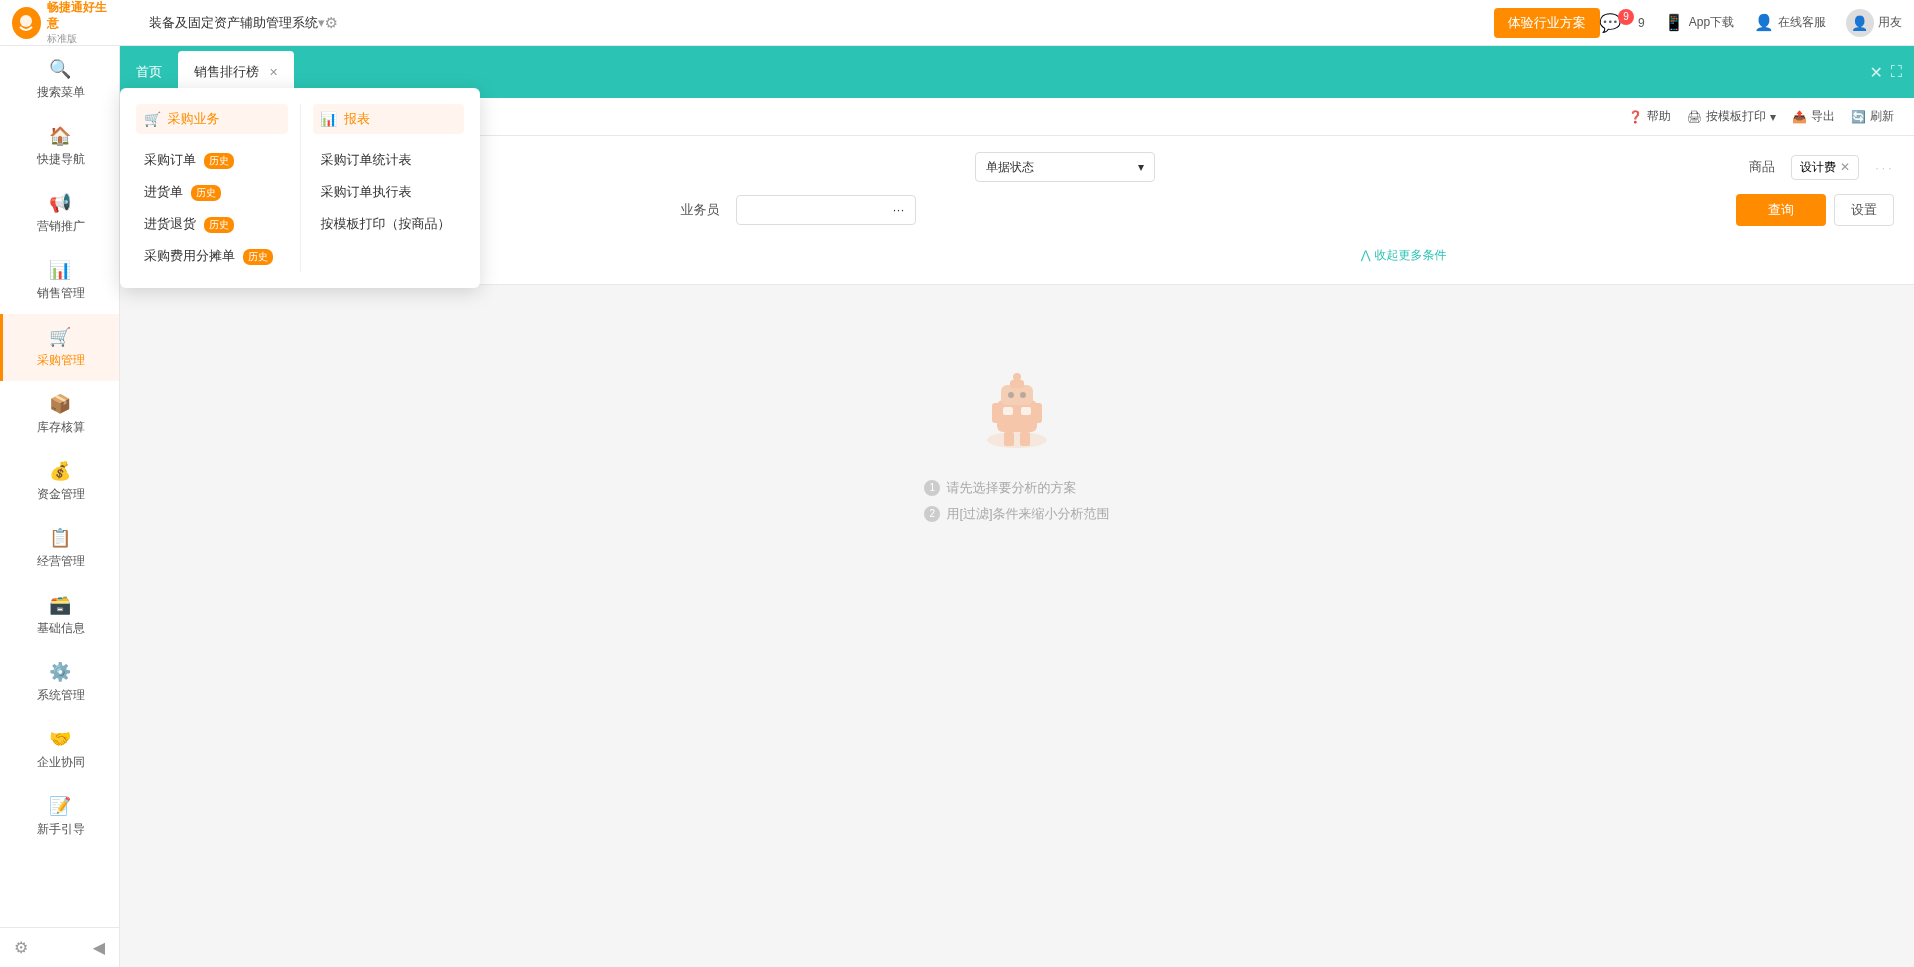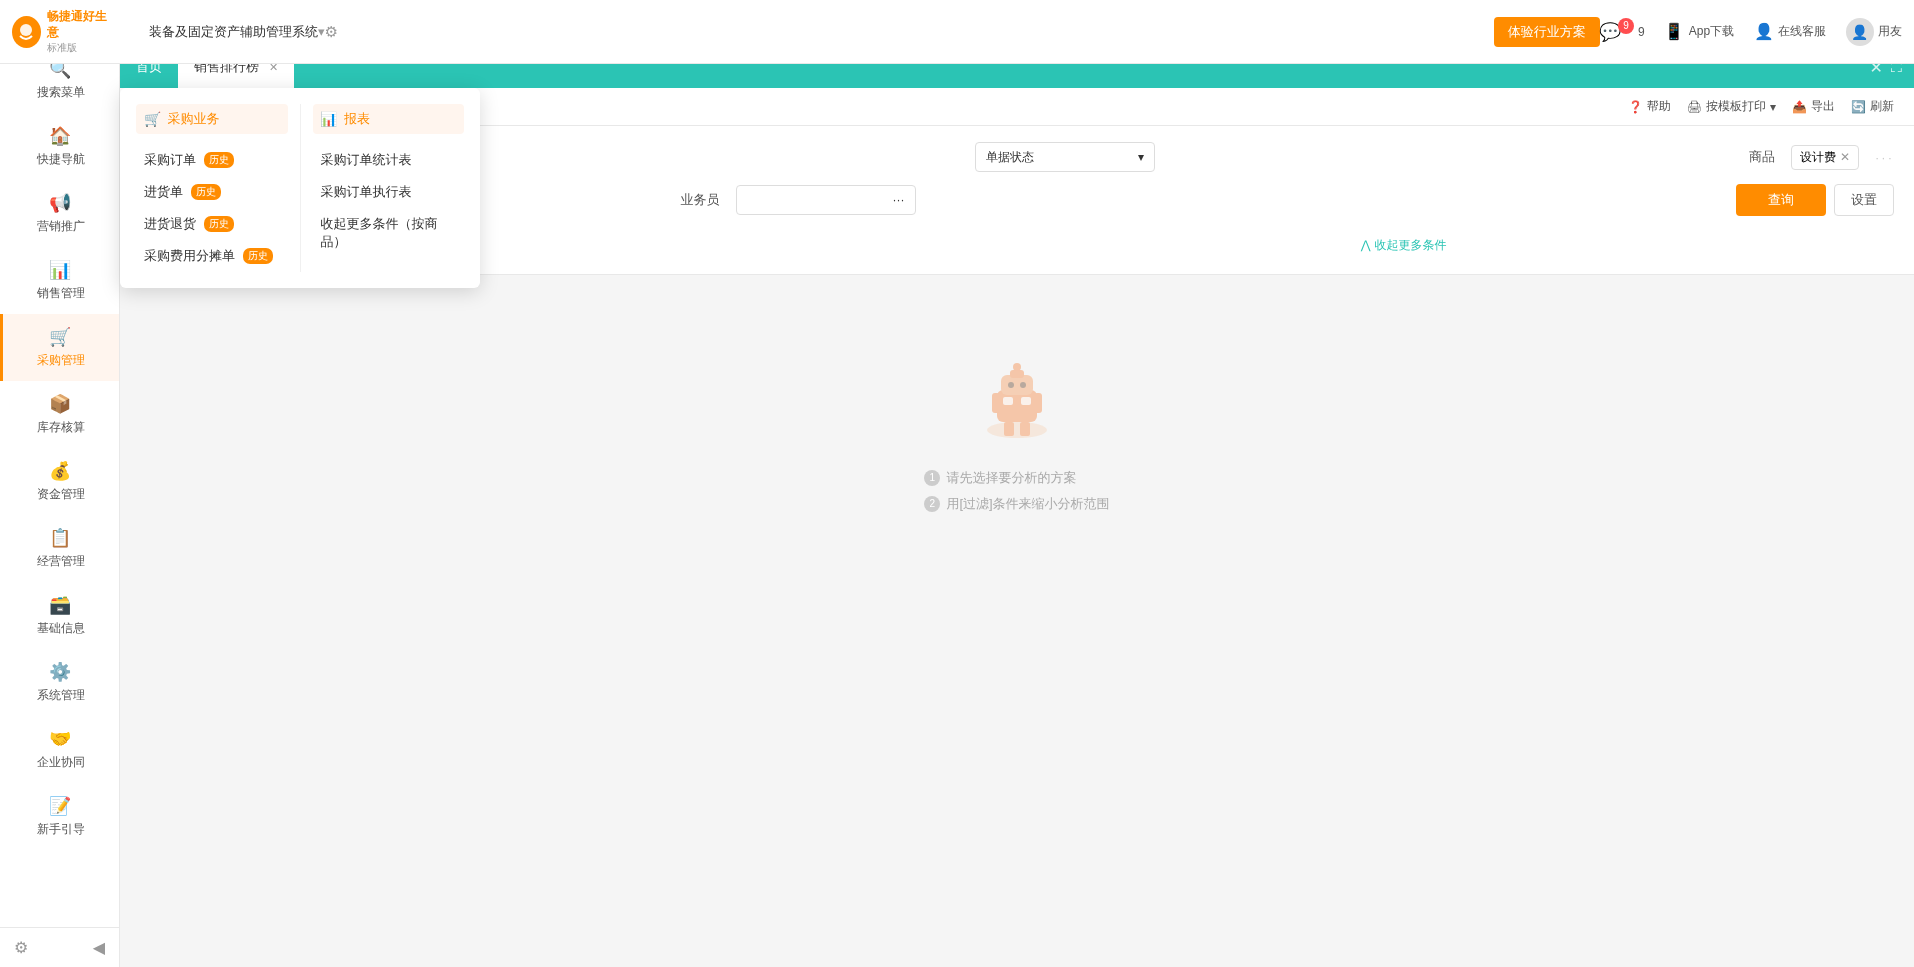--- a/index.html
+++ b/index.html
@@ -1,20 +1,20 @@
 <!DOCTYPE html>
 <html><head>
   <meta charset="utf-8">
   <style>
     * { margin: 0; padding: 0; box-sizing: border-box; }
     body { font-family: 'Microsoft YaHei', Arial, sans-serif; font-size: 13px; background: #f5f5f5; width: 1914px; height: 967px; overflow: hidden; }
 
     
     .topbar {
-      height: 64px;
+      height: 46px;
       background: #fff;
       display: flex;
       align-items: center;
       padding: 0 12px;
       border-bottom: 1px solid #e8e8e8;
       position: fixed;
       top: 0; left: 0; right: 0;
       z-index: 100;
     }
     .topbar-logo {
@@ -130,21 +130,21 @@
       display: flex;
       flex-direction: column;
       overflow: hidden;
     }
 
     
     .tab-bar {
       background: #2bc4b4;
       display: flex;
       align-items: center;
-      height: 42px;
+      height: 52px;
       padding: 0;
       position: relative;
     }
     .tab-item {
       height: 42px;
       display: flex;
       align-items: center;
       padding: 0 16px;
       font-size: 13px;
       cursor: pointer;
@@ -326,21 +326,21 @@
       background: #fff5ee;
       border-radius: 4px;
     }
     .dropdown-col-divider {
       width: 1px;
       background: #f0f0f0;
       margin: 0 12px;
     }
     .dropdown-menu-item {
       display: flex;
-      align-items: center;
+      align-items: flex-end;
       gap: 8px;
       padding: 7px 8px;
       font-size: 13px;
       color: #333;
       cursor: pointer;
       border-radius: 3px;
     }
     .history-badge {
       background: #ff8c00;
       color: white;
@@ -626,17 +626,17 @@
         <span style="font-size:14px;">📊</span>
         <span>报表</span>
       </div>
       <div class="dropdown-menu-item">
         <span>采购订单统计表</span>
       </div>
       <div class="dropdown-menu-item">
         <span>采购订单执行表</span>
       </div>
       <div class="dropdown-menu-item">
-        <span>收起更多条件（按商品）</span>
+        <span>按模板打印（按商品）</span>
       </div>
     </div>
   </div>
 </div>
 
 </body></html>

